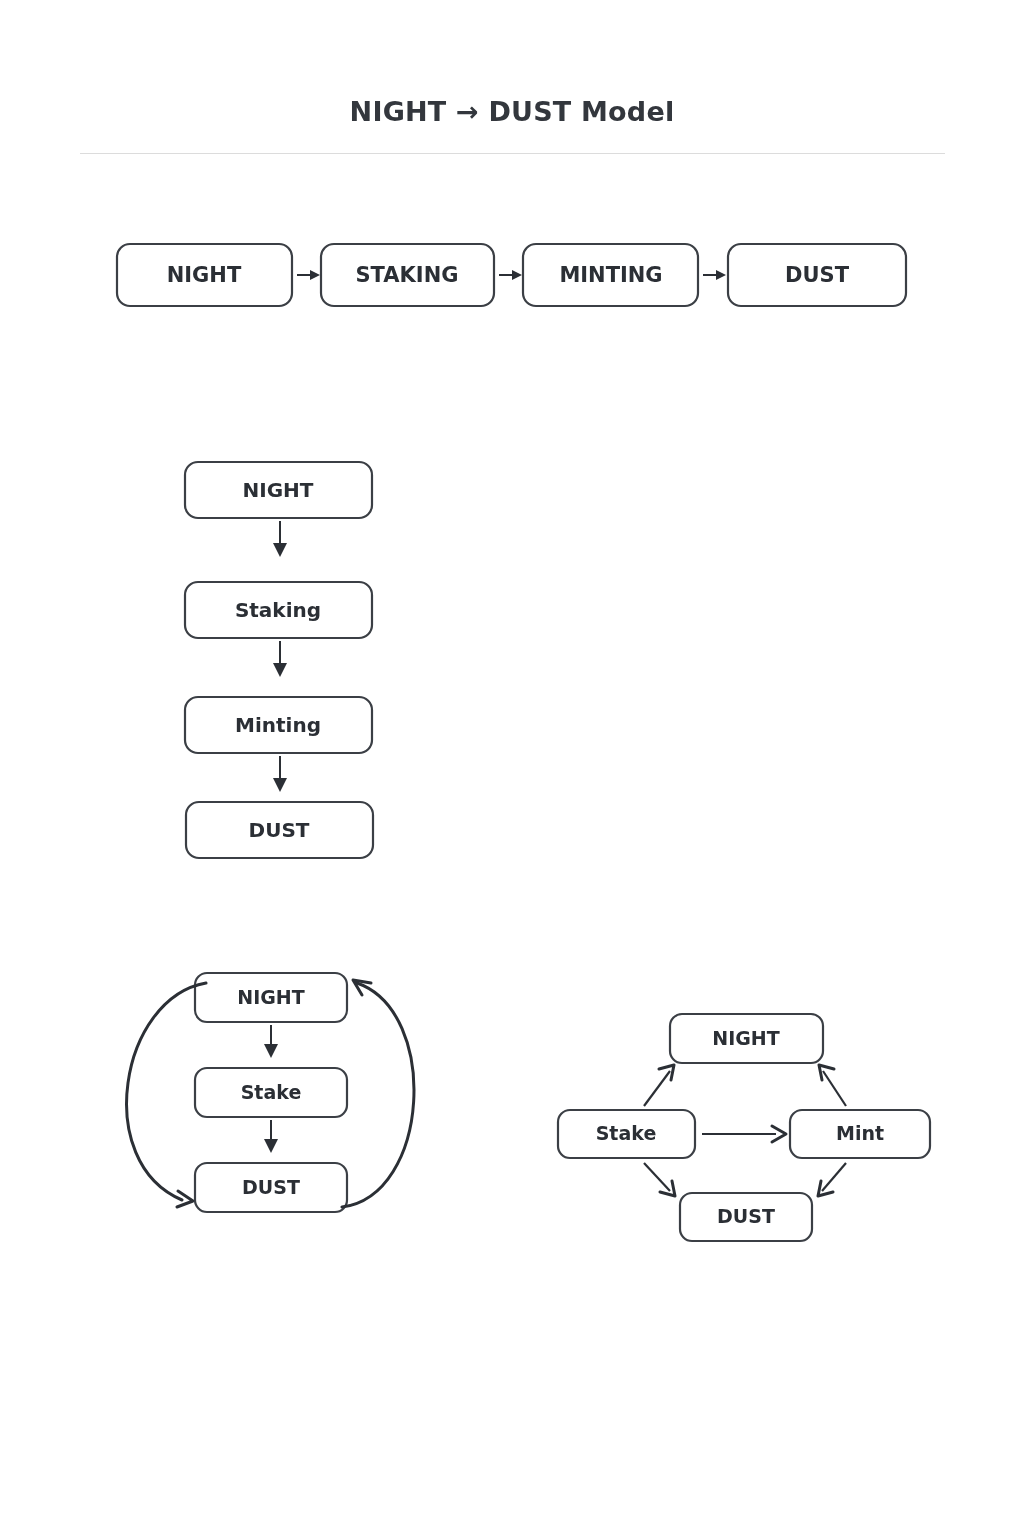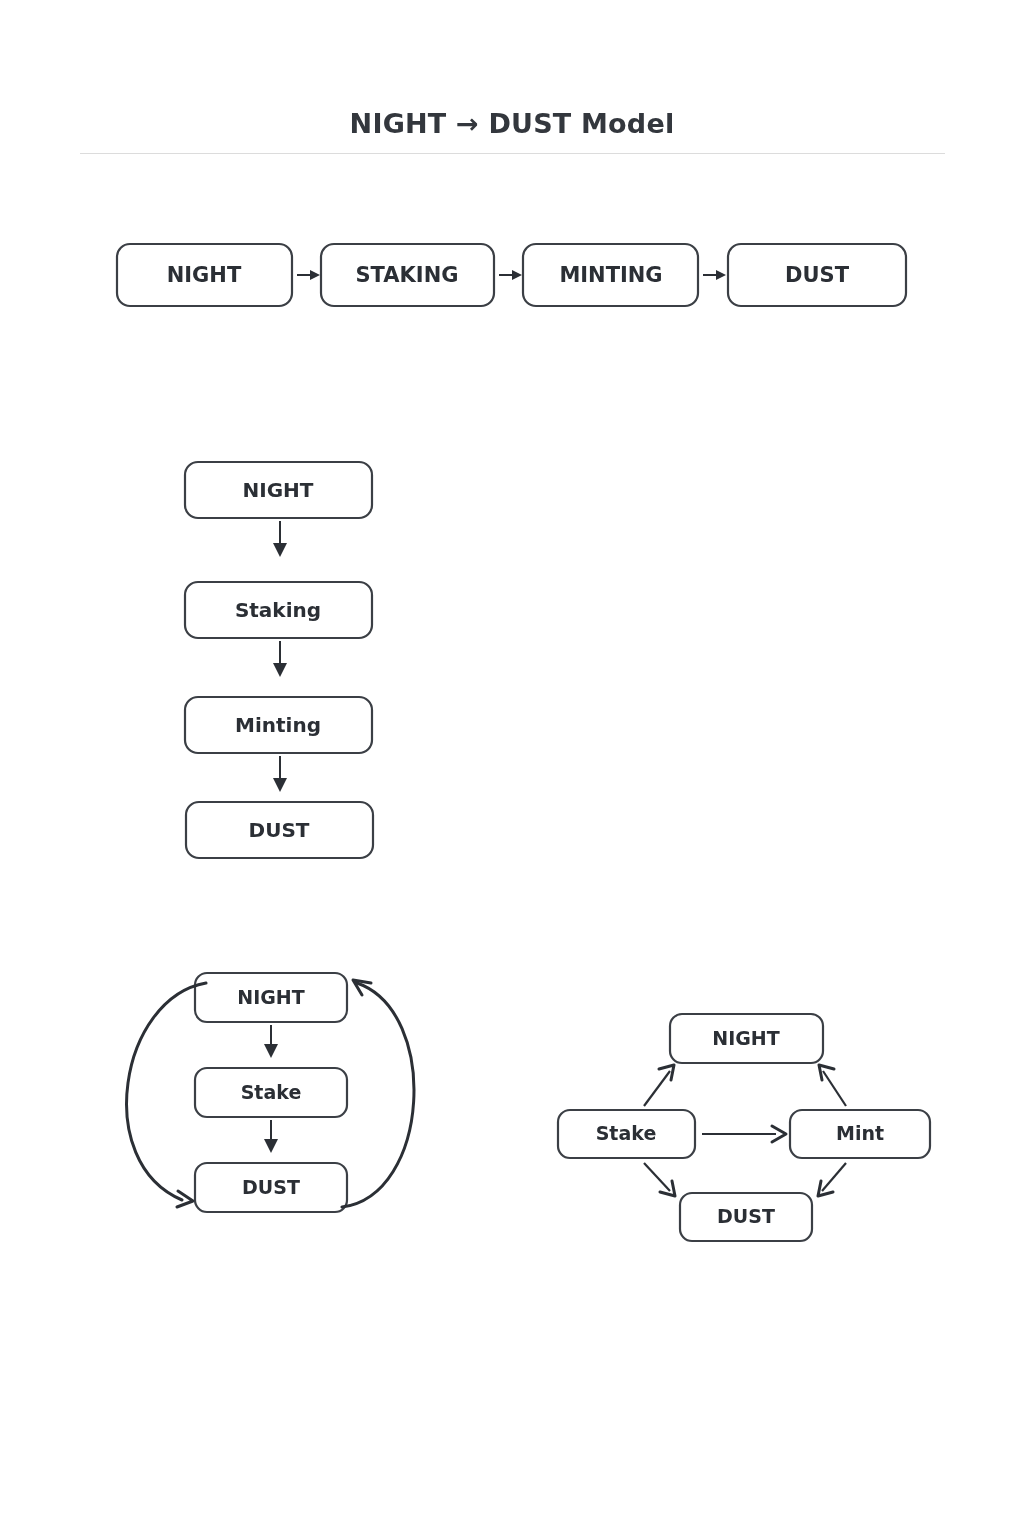--- a/index.html
+++ b/index.html
@@ -28,21 +28,21 @@
     top: 92px;
     width: 1024px;
     text-align: center;
   }
   .page-title {
     font-size: 27px;
     font-weight: bold;
     color: #33373d;
     letter-spacing: 0.2px;
     line-height: 1.2;
-    margin: 16px;
+    margin: 4px;
   }
   .title-divider {
     position: absolute;
     left: 80px;
     top: 153px;
     width: 865px;
     height: 1px;
     background: #dcdcdc;
   }
 

